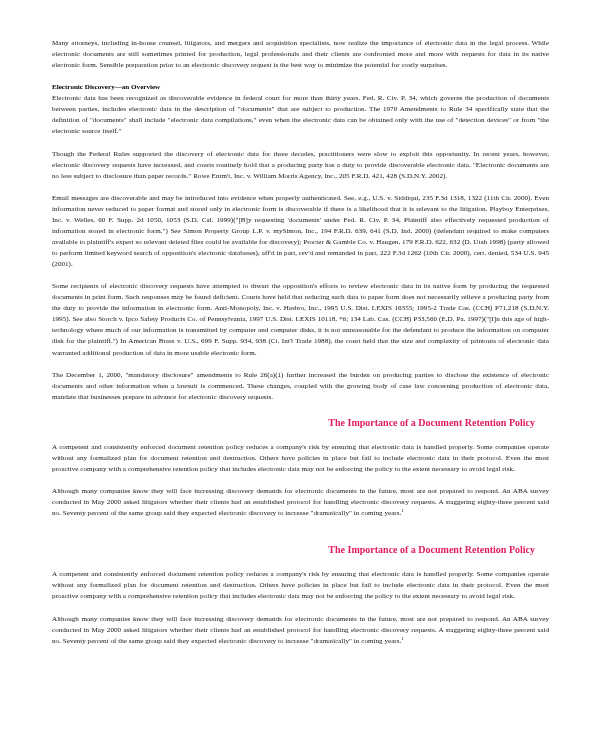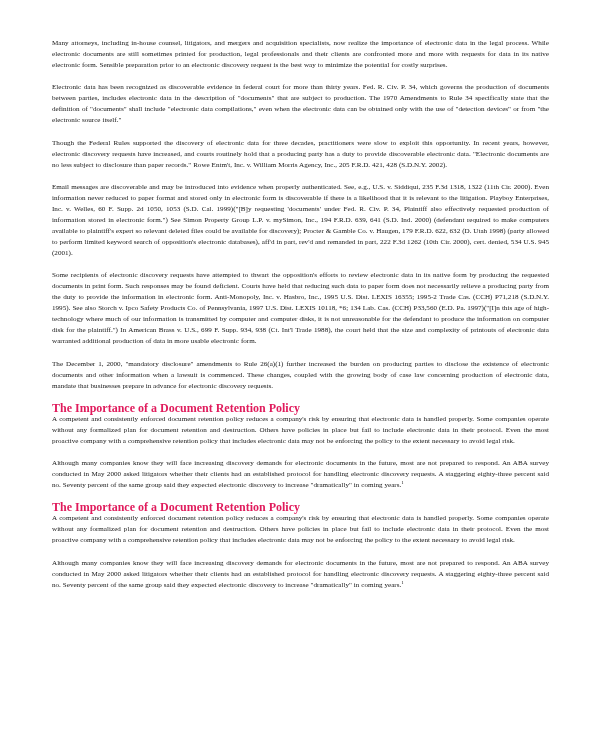--- a/index.html
+++ b/index.html
@@ -42,42 +42,43 @@
   }
   .heading-black {
     font-size: 7.1px;
     line-height: 11.05px;
     font-weight: bold;
     margin: 0;
     color: #000000;
     text-align: left;
   }
   .heading-red {
-    font-size: 12px;
+    font-size: 10px;
     line-height: 11.05px;
     font-weight: bold;
-    margin: 0;
-    text-align: left;
+    margin: 14px;
+    text-align: right;
   }
   .it { }
   sup {
     font-size: 5px;
     vertical-align: super;
     line-height: 0;
   }
   .spacer { height: 11.1px; }
 </style>
 </head>
 <body>
 
 <div id="page">
   <div id="doc-body">
 
     <p class="para">Many attorneys, including in-house counsel, litigators, and mergers and acquisition specialists, now realize the importance of electronic data in the legal process. While electronic documents are still sometimes printed for production, legal professionals and their clients are confronted more and more with requests for data in its native electronic form. Sensible preparation prior to an electronic discovery request is the best way to minimize the potential for costly surprises.</p>
 
+    <p class="heading-black">Electronic Discovery—an Overview</p>
 
     <p class="para">Electronic data has been recognized as discoverable evidence in federal court for more than thirty years. Fed. R. Civ. P. 34, which governs the production of documents between parties, includes electronic data in the description of "documents" that are subject to production. The 1970 Amendments to Rule 34 specifically state that the definition of "documents" shall include "electronic data compilations," even when the electronic data can be obtained only with the use of "detection devices" or from "the electronic source itself."</p>
 
     <p class="para">Though the Federal Rules supported the discovery of electronic data for three decades, practitioners were slow to exploit this opportunity. In recent years, however, electronic discovery requests have increased, and courts routinely hold that a producing party has a duty to provide discoverable electronic data. "Electronic documents are no less subject to disclosure than paper records." <span class="it">Rowe Entm't, Inc. v. William Morris Agency, Inc.</span>, 205 F.R.D. 421, 428 (S.D.N.Y. 2002).</p>
 
     <p class="para">Email messages are discoverable and may be introduced into evidence when properly authenticated. <span class="it">See, e.g., U.S. v. Siddiqui</span>, 235 F.3d 1318, 1322 (11th Cir. 2000). Even information never reduced to paper format and stored only in electronic form is discoverable if there is a likelihood that it is relevant to the litigation. <span class="it">Playboy Enterprises, Inc. v. Welles</span>, 60 F. Supp. 2d 1050, 1053 (S.D. Cal. 1999)("[B]y requesting 'documents' under Fed. R. Civ. P. 34, Plaintiff also effectively requested production of information stored in electronic form.") <span class="it">See Simon Property Group L.P. v. mySimon, Inc.</span>, 194 F.R.D. 639, 641 (S.D. Ind. 2000) (defendant required to make computers available to plaintiff's expert so relevant deleted files could be available for discovery); <span class="it">Procter &amp; Gamble Co. v. Haugen</span>, 179 F.R.D. 622, 632 (D. Utah 1998) (party allowed to perform limited keyword search of opposition's electronic databases), <span class="it">aff'd in part, rev'd and remanded in part</span>, 222 F.3d 1262 (10th Cir. 2000), <span class="it">cert. denied</span>, 534 U.S. 945 (2001).</p>
 
     <p class="para">Some recipients of electronic discovery requests have attempted to thwart the opposition's efforts to review electronic data in its native form by producing the requested documents in print form. Such responses may be found deficient. Courts have held that reducing such data to paper form does not necessarily relieve a producing party from the duty to provide the information in electronic form. <span class="it">Anti-Monopoly, Inc. v. Hasbro, Inc.</span>, 1995 U.S. Dist. LEXIS 16355; 1995-2 Trade Cas. (CCH) P71,218 (S.D.N.Y. 1995). <span class="it">See also Storch v. Ipco Safety Products Co. of Pennsylvania</span>, 1997 U.S. Dist. LEXIS 10118, *6; 134 Lab. Cas. (CCH) P33,560 (E.D. Pa. 1997)("[I]n this age of high-technology where much of our information is transmitted by computer and computer disks, it is not unreasonable for the defendant to produce the information on computer disk for the plaintiff.") In <span class="it">American Brass v. U.S.</span>, 699 F. Supp. 934, 938 (Ct. Int'l Trade 1988), the court held that the size and complexity of printouts of electronic data warranted additional production of data in more usable electronic form.</p>
 
     <p class="para">The December 1, 2000, "mandatory disclosure" amendments to Rule 26(a)(1) further increased the burden on producing parties to disclose the existence of electronic documents and other information when a lawsuit is commenced. These changes, coupled with the growing body of case law concerning production of electronic data, mandate that businesses prepare in advance for electronic discovery requests.</p>

